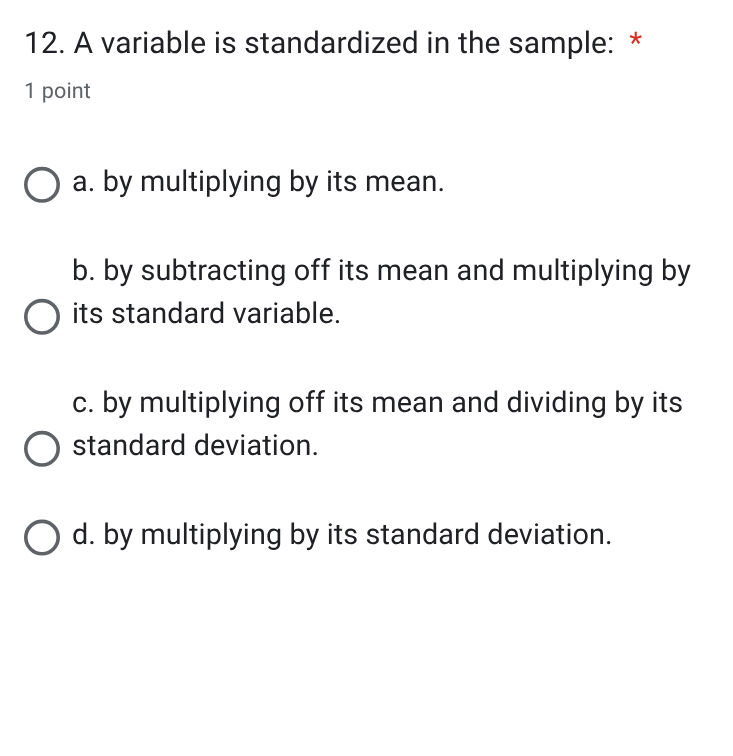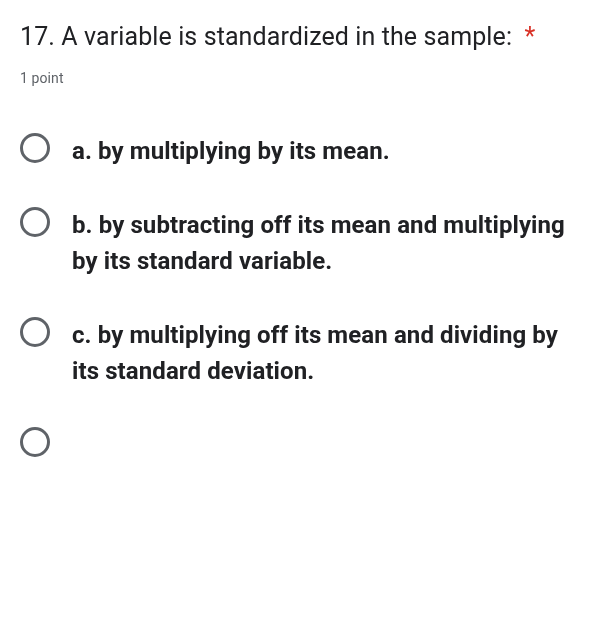--- a/index.html
+++ b/index.html
@@ -27,36 +27,35 @@
       flex: 1;
       letter-spacing: 0.1px;
     }
     .required-mark {
       color: #d93025;
       font-size: 25px;
       margin-left: 6px;
       margin-right: 8px;
     }
     .points {
-      font-size: 14px;
+      font-size: 18px;
       color: #5f6368;
       white-space: nowrap;
       margin-top: 4px;
     }
     .options {
       display: flex;
       flex-direction: column;
       gap: 38px;
     }
     .option-row {
       display: flex;
-      align-items: flex-start;
-      gap: 22px;
+      align-items: flex-end;
+      gap: 10px;
       cursor: pointer;
-      font-weight: bold;
     }
     .radio {
       width: 30px;
       height: 30px;
       border: 3px solid #5f6368;
       border-radius: 50%;
       flex-shrink: 0;
       background: #ffffff;
     }
     .option-label {
@@ -64,35 +63,36 @@
       line-height: 1.5;
       color: #202124;
       letter-spacing: 0.1px;
     }
   </style>
 </head>
 <body>
 
 <div class="question-header">
   <div class="question-text">
-    <span>17. A variable is standardized in the sample:</span>
+    <span>12. A variable is standardized in the sample:</span>
     <span class="required-mark">*</span>
     <span class="points">1 point</span>
   </div>
 </div>
 
 <div class="options">
   <label class="option-row">
     <span class="radio"></span>
     <span class="option-label">a. by multiplying by its mean.</span>
   </label>
   <label class="option-row">
     <span class="radio"></span>
     <span class="option-label">b. by subtracting off its mean and multiplying by its standard variable.</span>
   </label>
   <label class="option-row">
     <span class="radio"></span>
     <span class="option-label">c. by multiplying off its mean and dividing by its standard deviation.</span>
   </label>
   <label class="option-row">
     <span class="radio"></span>
+    <span class="option-label">d. by multiplying by its standard deviation.</span>
   </label>
 </div>
 
 </body></html>

